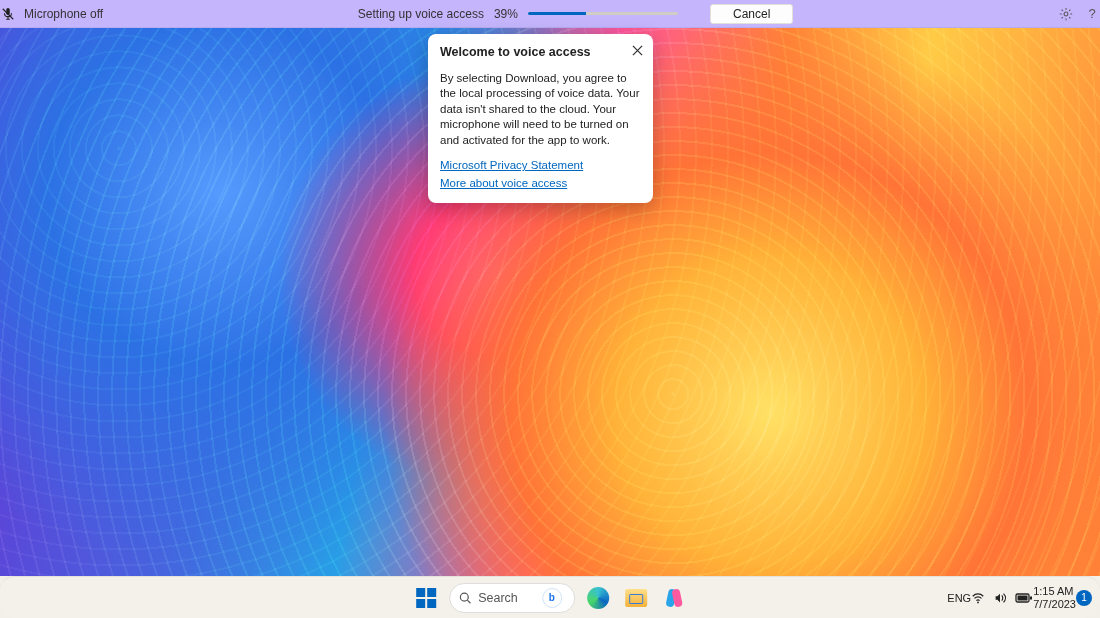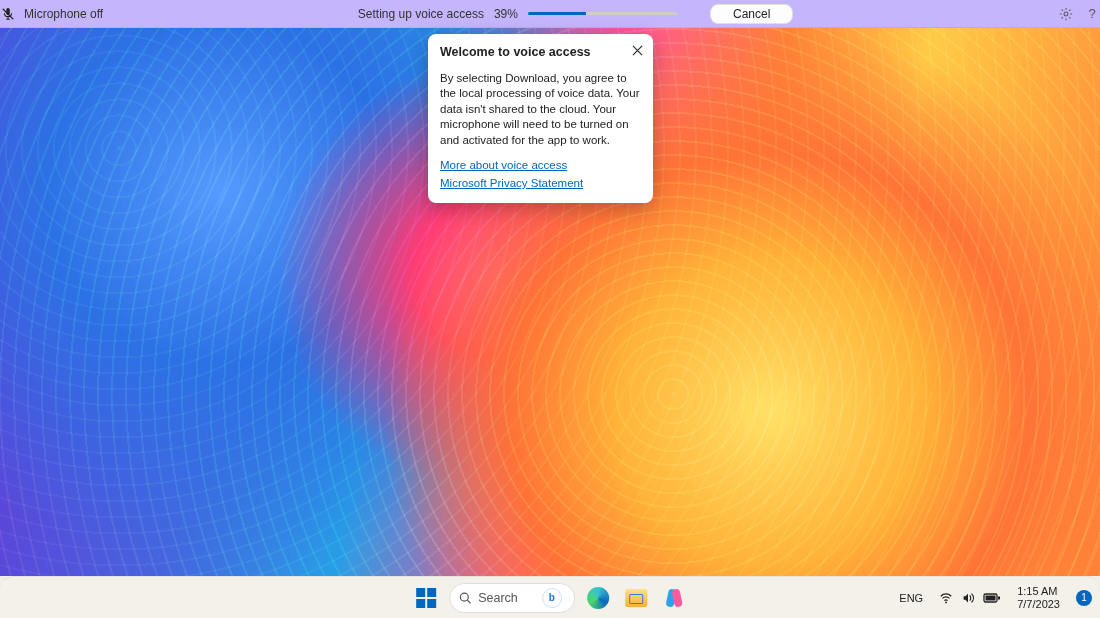--- a/index.html
+++ b/index.html
@@ -17,21 +17,21 @@
   }
   .topbar .mic-ico { width: 16px; height: 16px; margin-right: 8px; display:flex; align-items:center; justify-content:center; }
   .topbar .spacer { flex: 1; }
   .progress-wrap { display:flex; align-items:center; gap:10px;justify-content:center; }
   .progress-track {
     width: 150px; height: 3px; background: #d0cdc6; border-radius: 2px; position: relative; overflow: hidden;
   }
   .progress-fill { position:absolute; left:0; top:0; bottom:0; background:#0067c0; width:39%; }
   .cancel-btn {
     margin-left: 22px; padding: 2px 22px; font-size:12px;
-    background:#fdfdfd; border:1px solid #e3e0da; border-radius:8px; color:#222;
+    background:#fdfdfd; border:1px solid #e3e0da; border-radius:3px; color:#222;
   }
   .topbar .right-ico { width:16px; height:16px; margin-left:10px; display:flex; align-items:center; justify-content:center; color:#555;}
 
   
   .desktop {
     position:absolute; top:28px; left:0; right:0; bottom:42px;
     background:
       radial-gradient(circle at 70% 70%, #ffe36b 0%, #ffb63b 18%, #ff7a3a 30%, rgba(255,122,58,0) 45%),
       radial-gradient(circle at 45% 45%, #ff5aa0 0%, #ff3e7b 12%, rgba(255,62,123,0) 32%),
       radial-gradient(circle at 20% 30%, #5aa0ff 0%, #2e78e6 18%, rgba(46,120,230,0) 40%),
@@ -74,21 +74,21 @@
   .edge-ico{ width:22px;height:22px;border-radius:50%; background:conic-gradient(#38c1d0,#0b67c2,#49d668,#38c1d0);}
   .folder-ico{ width:22px;height:18px;border-radius:2px;background:linear-gradient(#ffe08a,#f3b13a); position:relative;}
   .folder-ico::before{content:"";position:absolute;left:4px;right:4px;top:5px;bottom:3px;border:1.5px solid #3a7bd5;border-radius:1px;}
   .copilot-ico{position:relative;width:22px;height:22px;}
   .copilot-ico span{position:absolute;width:8px;border-radius:4px;}
   .copilot-ico .a{height:18px;left:4px;top:2px;background:#2aa4e8;transform:rotate(12deg);}
   .copilot-ico .b{height:18px;right:4px;top:2px;background:#ff5aa0;transform:rotate(-12deg);}
   .start-logo{width:20px;height:20px;display:grid;grid-template-columns:1fr 1fr;grid-template-rows:1fr 1fr;gap:2px;}
   .start-logo span{background:#0067c0;}
 
-  .tb-right{position:absolute; right:8px; display:flex; align-items:center; gap:16px; font-size:11px; color:#222;}
+  .tb-right{position:absolute; right:8px; display:flex; align-items:center; gap:0; font-size:11px; color:#222;}
   .tb-right .sys{display:flex; gap:8px; align-items:center;}
   .clock{ text-align:left; line-height:1.15;}
   .noti{ width:16px;height:16px;border-radius:50%;background:#0067c0;color:#fff;display:flex;align-items:center;justify-content:center;font-size:10px;}
   svg { display:block; }
 </style>
 </head>
 <body>
 
 <div class="topbar">
   <div class="mic-ico">
@@ -122,22 +122,22 @@
 
 <div class="popup">
   <div class="close">
     <svg viewBox="0 0 12 12" width="11" height="11">
         <path stroke="#333" stroke-width="1.4" d="M1 1l10 10M11 1 1 11"></path>
       </svg>
   </div>
   <h4>Welcome to voice access</h4>
   <div class="para2">By selecting Download, you agree to the local processing of voice data. Your data isn't shared to the cloud. Your microphone will need to be turned on and activated for the app to work.</div>
   <div class="links">
+    <a href="#">Microsoft Privacy Statement</a>
     <a href="#">More about voice access</a>
-    <a href="#">Microsoft Privacy Statement</a>
   </div>
 </div>
 
 <div class="taskbar">
   <div class="tb-center">
     <div class="tb-btn">
       <div class="start-logo">
           <span></span>
           <span></span>
           <span></span>

